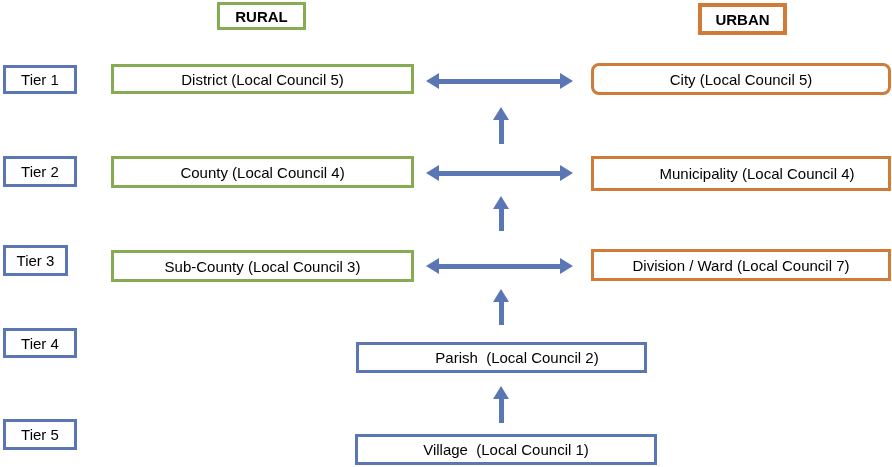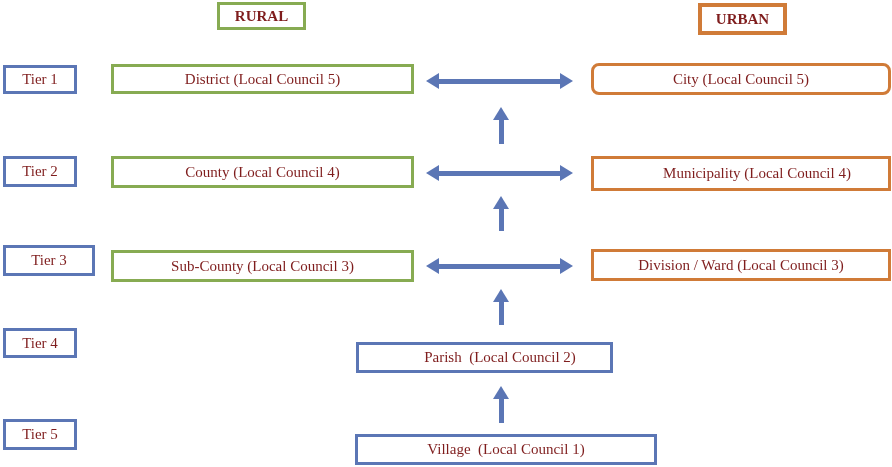--- a/index.html
+++ b/index.html
@@ -12,24 +12,23 @@
     overflow: hidden;
   }
   .box {
     position: absolute;
     box-sizing: border-box;
     background: #ffffff;
     display: flex;
     align-items: center;
     justify-content: center;
     font-size: 15px;
-    color: #7f1d1d;
+    color: #000000;
     white-space: pre;
     line-height: 1;
-    font-family: Liberation Serif, serif;
   }
   .tier   { border: 3px solid var(--blue); }
   .rural  { border: 3px solid var(--green); }
   .urban  { border: 3px solid var(--orange); }
   .centerbox { border: 3px solid var(--blue); }
   .hdr    { font-weight: bold; }
   .hdr.rural { border-width: 3px; }
   .hdr.urban { border-width: 4px; }
 
   
@@ -58,33 +57,33 @@
 </head>
 <body>
 
 <div id="canvas">
 
   <div class="box rural hdr" style="left:217px; top:2px; width:89px; height:28px;">RURAL</div>
   <div class="box urban hdr" style="left:698px; top:3px; width:89px; height:32px;">URBAN</div>
 
   <div class="box tier" style="left:3px; top:65px; width:74px; height:29px;">Tier 1</div>
   <div class="box tier" style="left:3px; top:156px; width:74px; height:31px;">Tier 2</div>
-  <div class="box tier" style="left:3px; top:245px; width:92px; height:31px;">Tier 3</div>
+  <div class="box tier" style="left:3px; top:245px; width:65px; height:31px;">Tier 3</div>
   <div class="box tier" style="left:3px; top:328px; width:74px; height:30px;">Tier 4</div>
   <div class="box tier" style="left:3px; top:419px; width:74px; height:31px;">Tier 5</div>
 
   <div class="box rural" style="left:111px; top:64px; width:303px; height:30px;text-align:center;">District (Local Council 5)</div>
   <div class="box rural" style="left:111px; top:156px; width:303px; height:32px;">County (Local Council 4)</div>
   <div class="box rural" style="left:111px; top:250px; width:303px; height:32px;">Sub-County (Local Council 3)</div>
 
   <div class="box urban" style="left:591px; top:63px; width:300px; height:32px;border-radius:8px;">City (Local Council 5)</div>
   <div class="box urban" style="left:591px; top:156px; width:300px; height:35px;padding-left:32px;">Municipality (Local Council 4)</div>
-  <div class="box urban" style="left:591px; top:249px; width:300px; height:32px;">Division / Ward (Local Council 3)</div>
+  <div class="box urban" style="left:591px; top:249px; width:300px; height:32px;">Division / Ward (Local Council 7)</div>
 
-  <div class="box centerbox" style="left:356px; top:342px; width:257px; height:31px;padding-left:31px;">Parish  (Local Council 2)</div>
+  <div class="box centerbox" style="left:356px; top:342px; width:291px; height:31px;padding-left:31px;">Parish  (Local Council 2)</div>
   <div class="box centerbox" style="left:355px; top:434px; width:302px; height:31px;">Village  (Local Council 1)</div>
 
   <div class="h-arrow" style="left:426px; top:73px; width:147px;">
     <span class="ah left"></span>
     <span class="hline"></span>
     <span class="ah right"></span>
   </div>
   <div class="h-arrow" style="left:426px; top:165px; width:147px;">
     <span class="ah left"></span>
     <span class="hline"></span>

